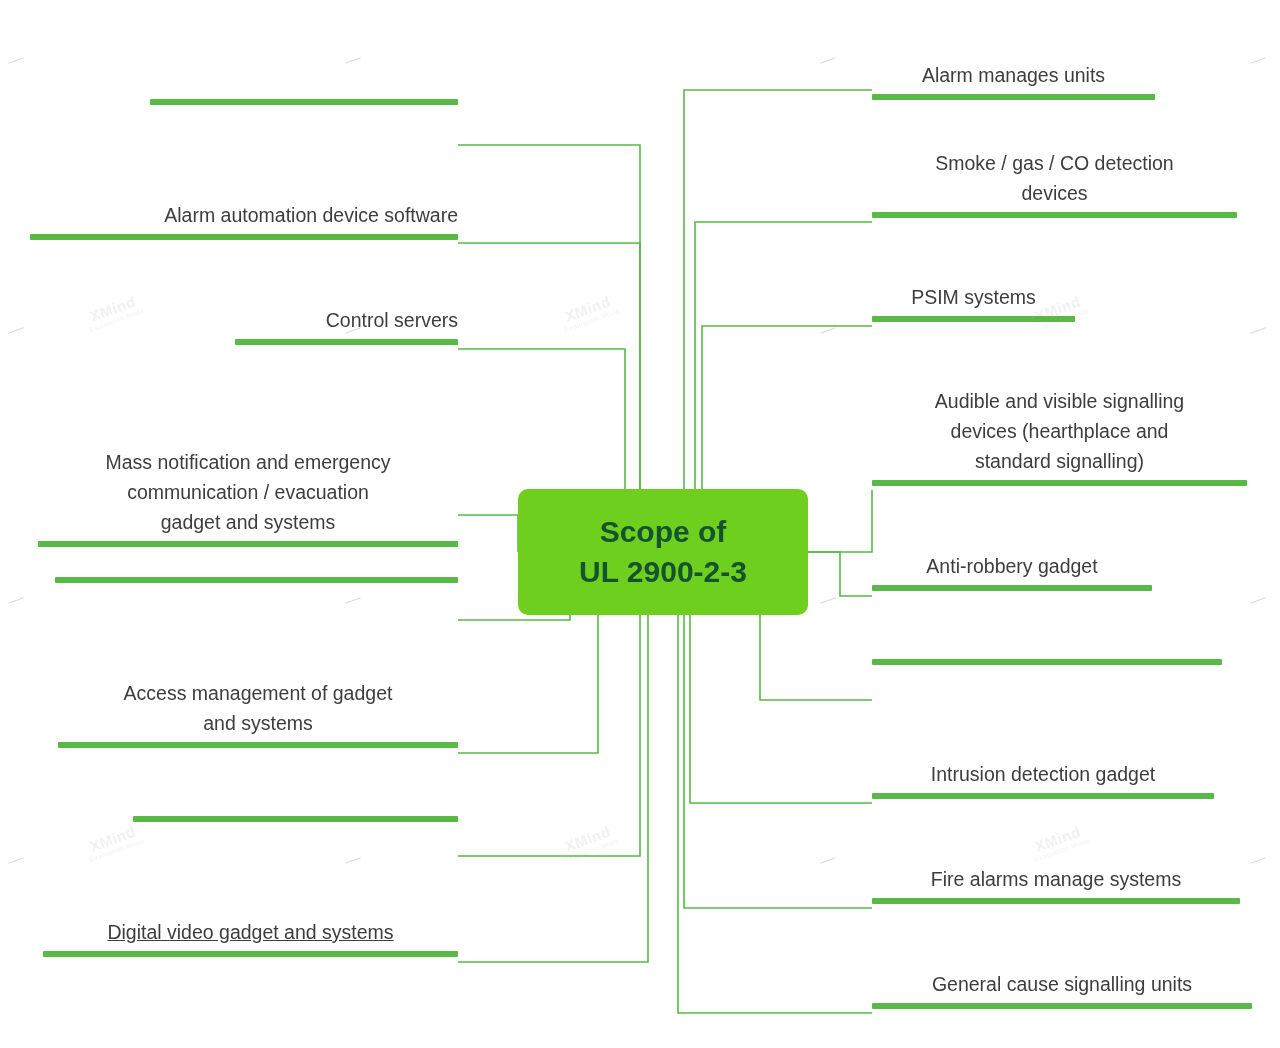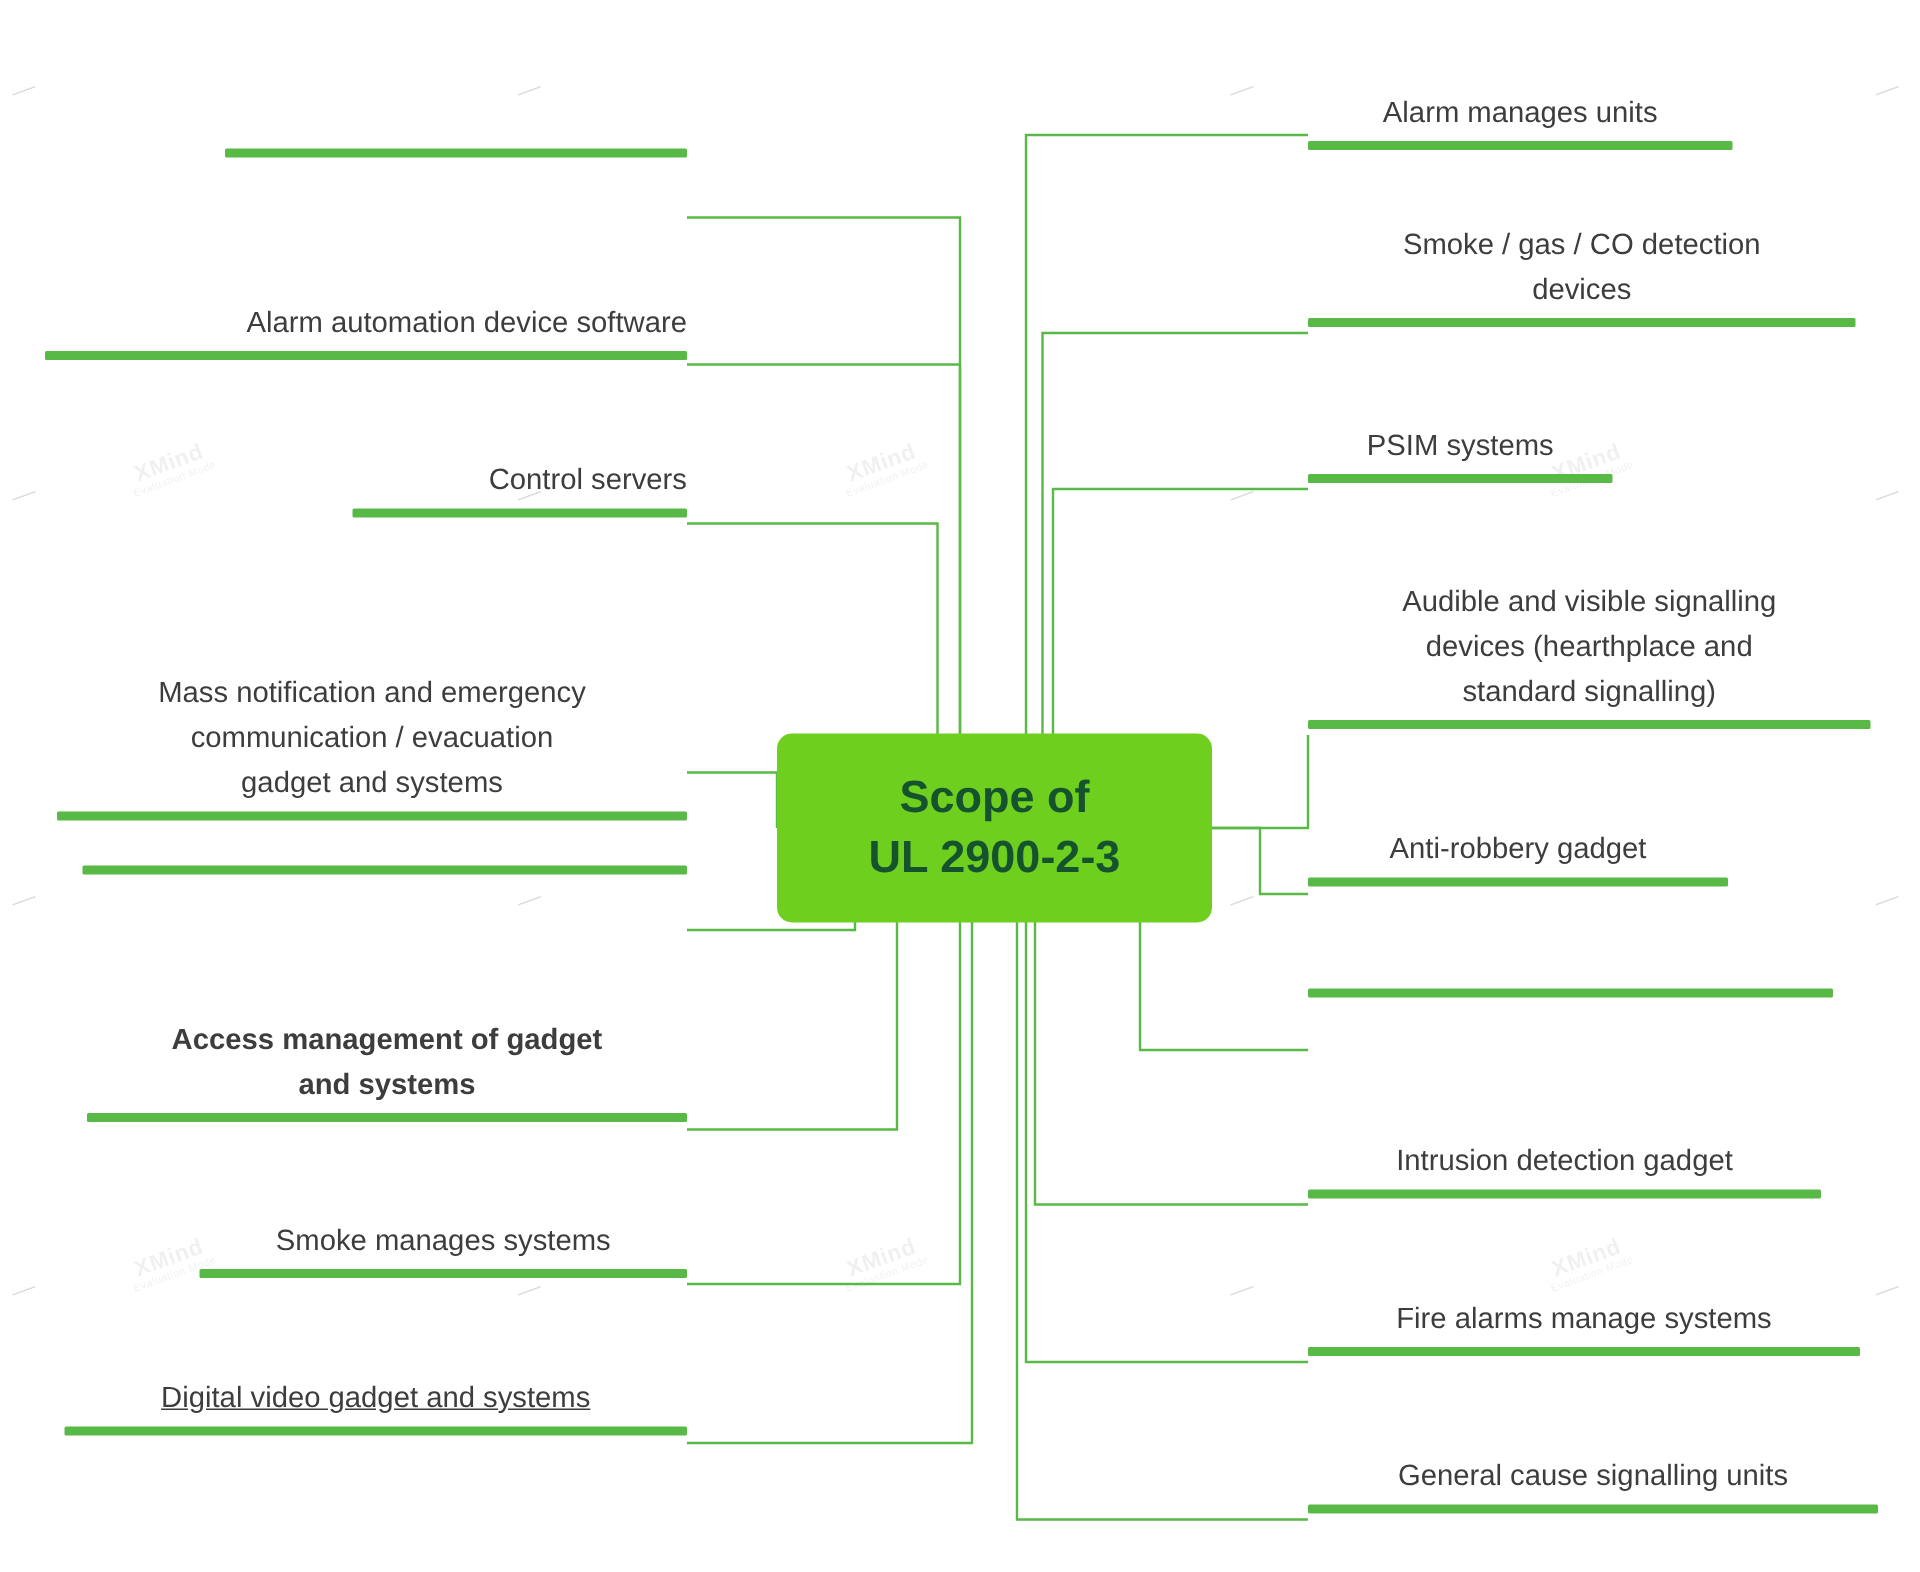--- a/index.html
+++ b/index.html
@@ -198,27 +198,26 @@
 communication / evacuation
 gadget and systems</div>
   <div class="underline"></div>
 </div>
 
 <div class="topic left" style="left:55px; top:573px; width:403px;">
   <div class="underline"></div>
 </div>
 
 <div class="topic left" style="left:58px; top:678px; width:400px;">
-  <div class="label" style="text-align:center;font-weight:bold;">Access management of gadget
+  <div class="label" style="text-align:center;">Access management of gadget
 and systems</div>
   <div class="underline"></div>
 </div>
 
 <div class="topic left" style="left:133px; top:812px; width:325px;">
-  <div class="label" style="text-align:center;">Smoke manages systems</div>
   <div class="underline"></div>
 </div>
 
 <div class="topic left" style="left:43px; top:917px; width:415px;">
   <div class="label" style="text-align:center;text-decoration:underline;">Digital video gadget and systems</div>
   <div class="underline"></div>
 </div>
 
 <div class="topic right" style="left:872px; top:60px; width:283px;">
   <div class="label">Alarm manages units</div>

